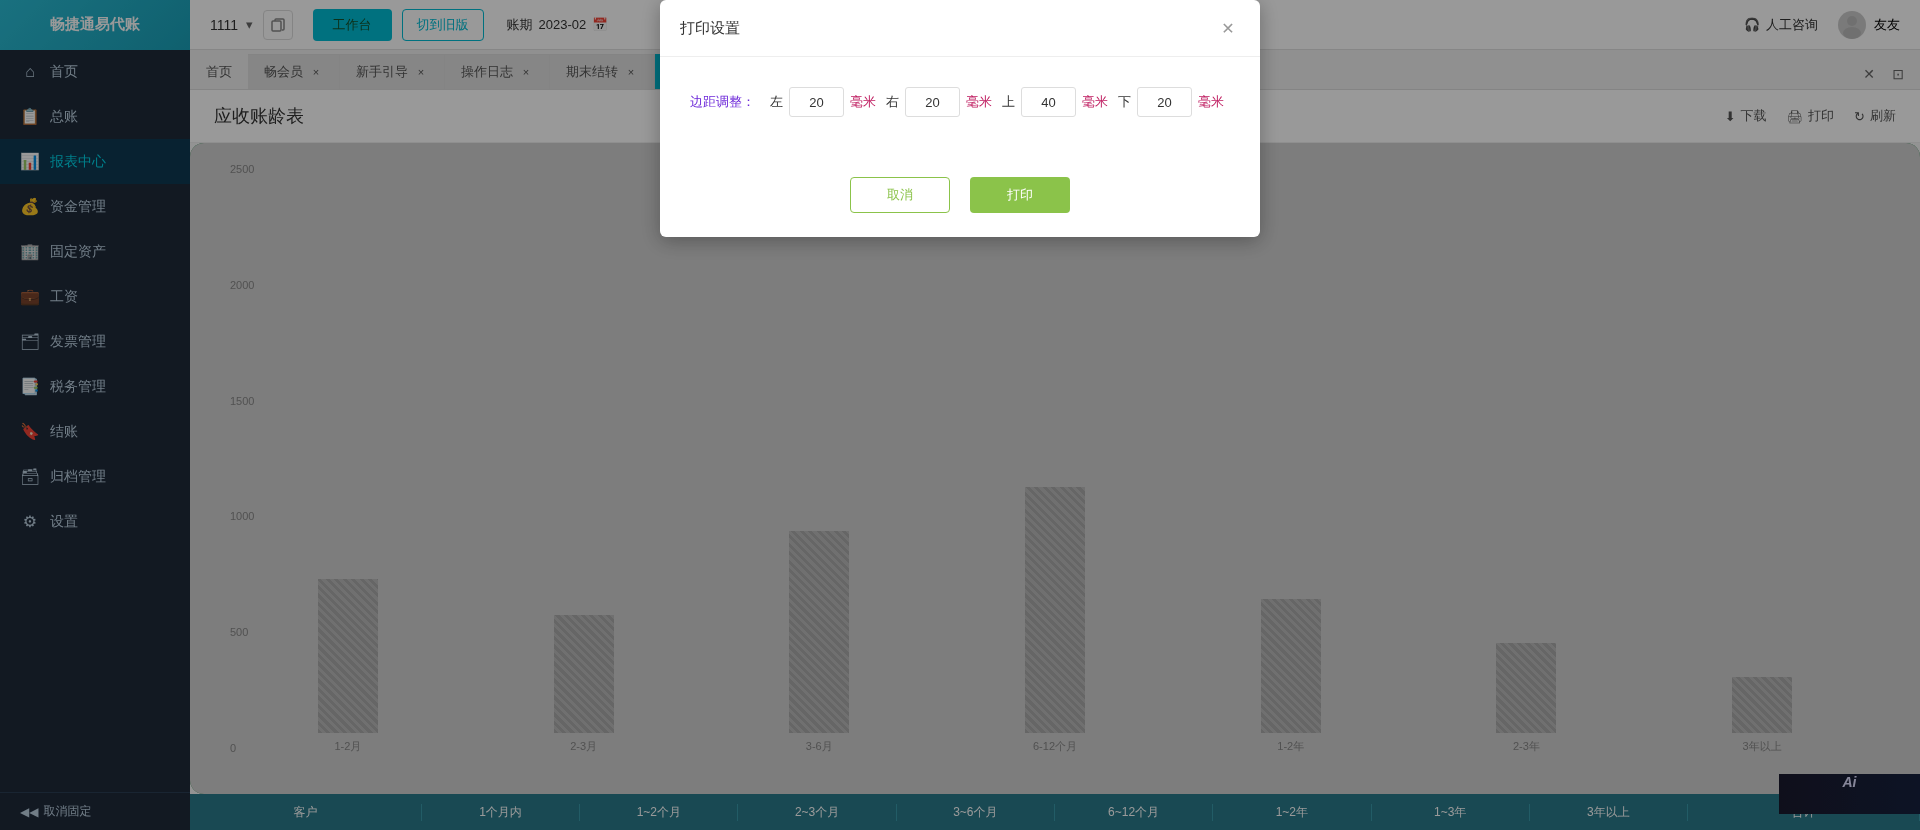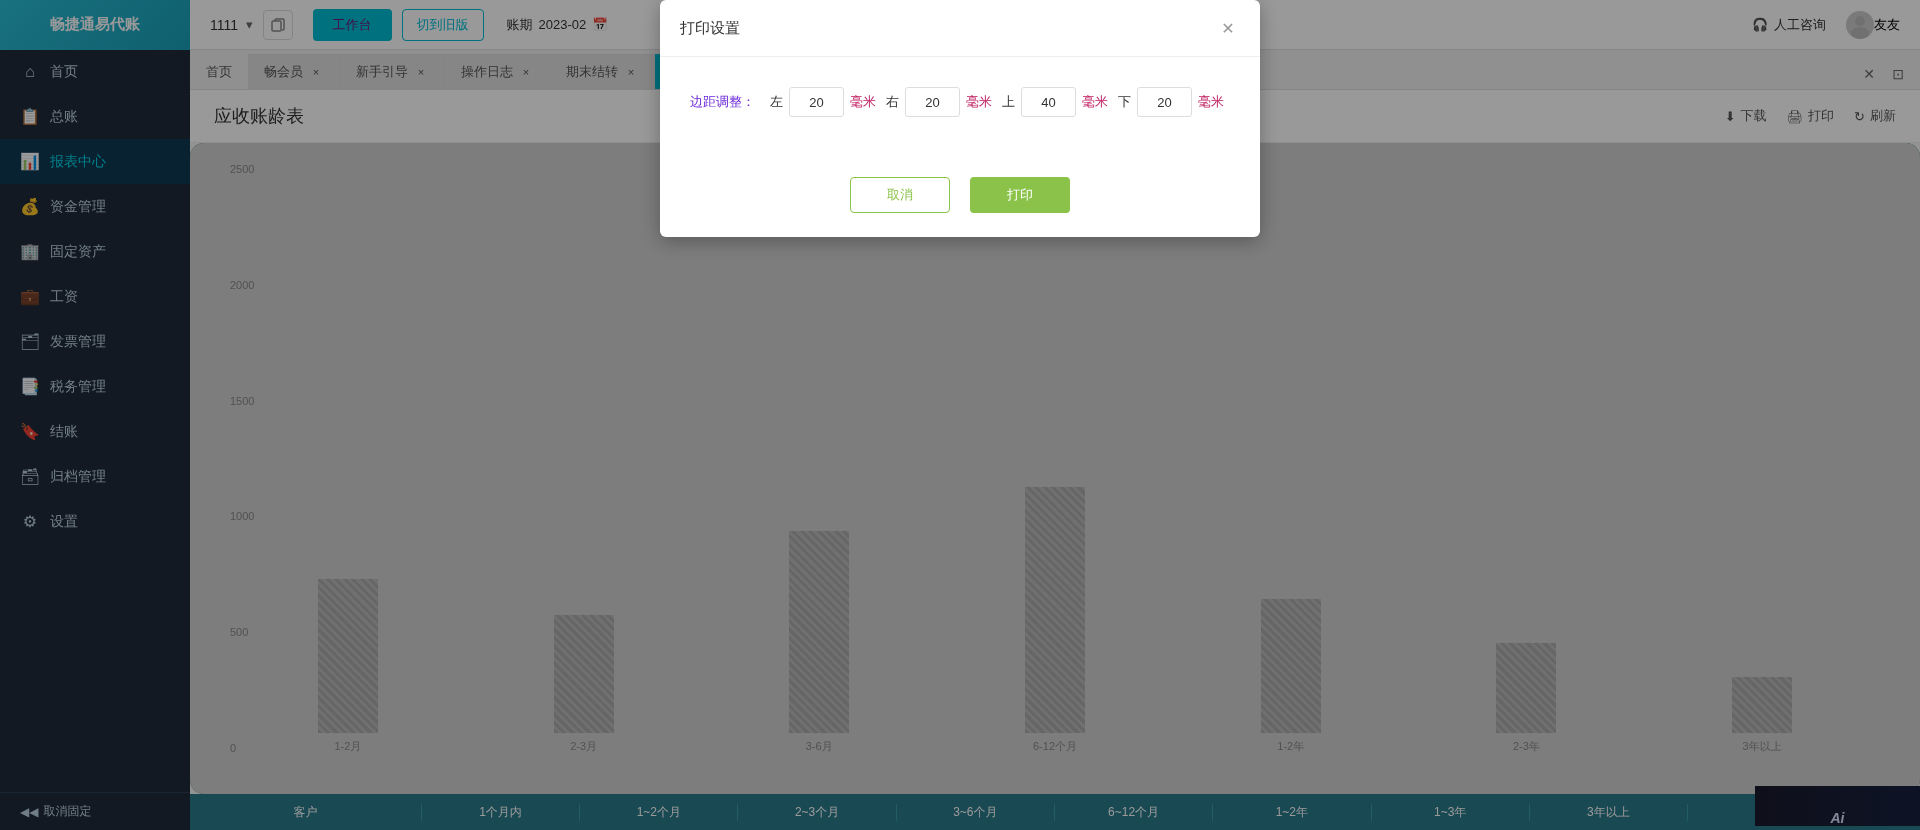--- a/index.html
+++ b/index.html
@@ -49,21 +49,21 @@
       border-radius: 4px;
       display: flex;
       align-items: center;
       justify-content: center;
       cursor: pointer;
       color: #666;
       margin-left: 10px;
     }
     .workbench-btn {
       background: #00bcd4;
-      color: #701a75;
+      color: #14532d;
       border: none;
       padding: 7px 20px;
       border-radius: 4px;
       cursor: pointer;
       font-size: 13px;
       margin-left: 20px;
     }
     .switch-btn {
       border: 1px solid #00bcd4;
       color: #00bcd4;
@@ -94,20 +94,21 @@
     .consult-btn {
       display: flex;
       align-items: center;
       gap: 5px;
       color: #333;
       cursor: pointer;
     }
     .user-area {
       display: flex;
       align-items: center;
+      gap: 8px;
       cursor: pointer;
     }
     .user-avatar {
       width: 28px;
       height: 28px;
       border-radius: 50%;
       background: #ccc;
       display: flex;
       align-items: center;
       justify-content: center;
@@ -444,27 +445,27 @@
       background: #8bc34a;
       color: #fff;
       border-radius: 4px;
       cursor: pointer;
       font-size: 13px;
     }
 
     
     .ai-badge {
       position: fixed;
-      bottom: 4px;
+      bottom: 16px;
       right: 0;
-      width: 165px;
+      width: 141px;
       height: 40px;
       background: linear-gradient(90deg, #1a1a2e, #16213e);
       display: flex;
-      align-items: flex-end;
+      align-items: flex-start;
       justify-content: center;
       color: #e0e0ff;
       font-size: 14px;
       font-style: italic;
       font-weight: bold;
     }
   </style>
 </head>
 <body>
 

